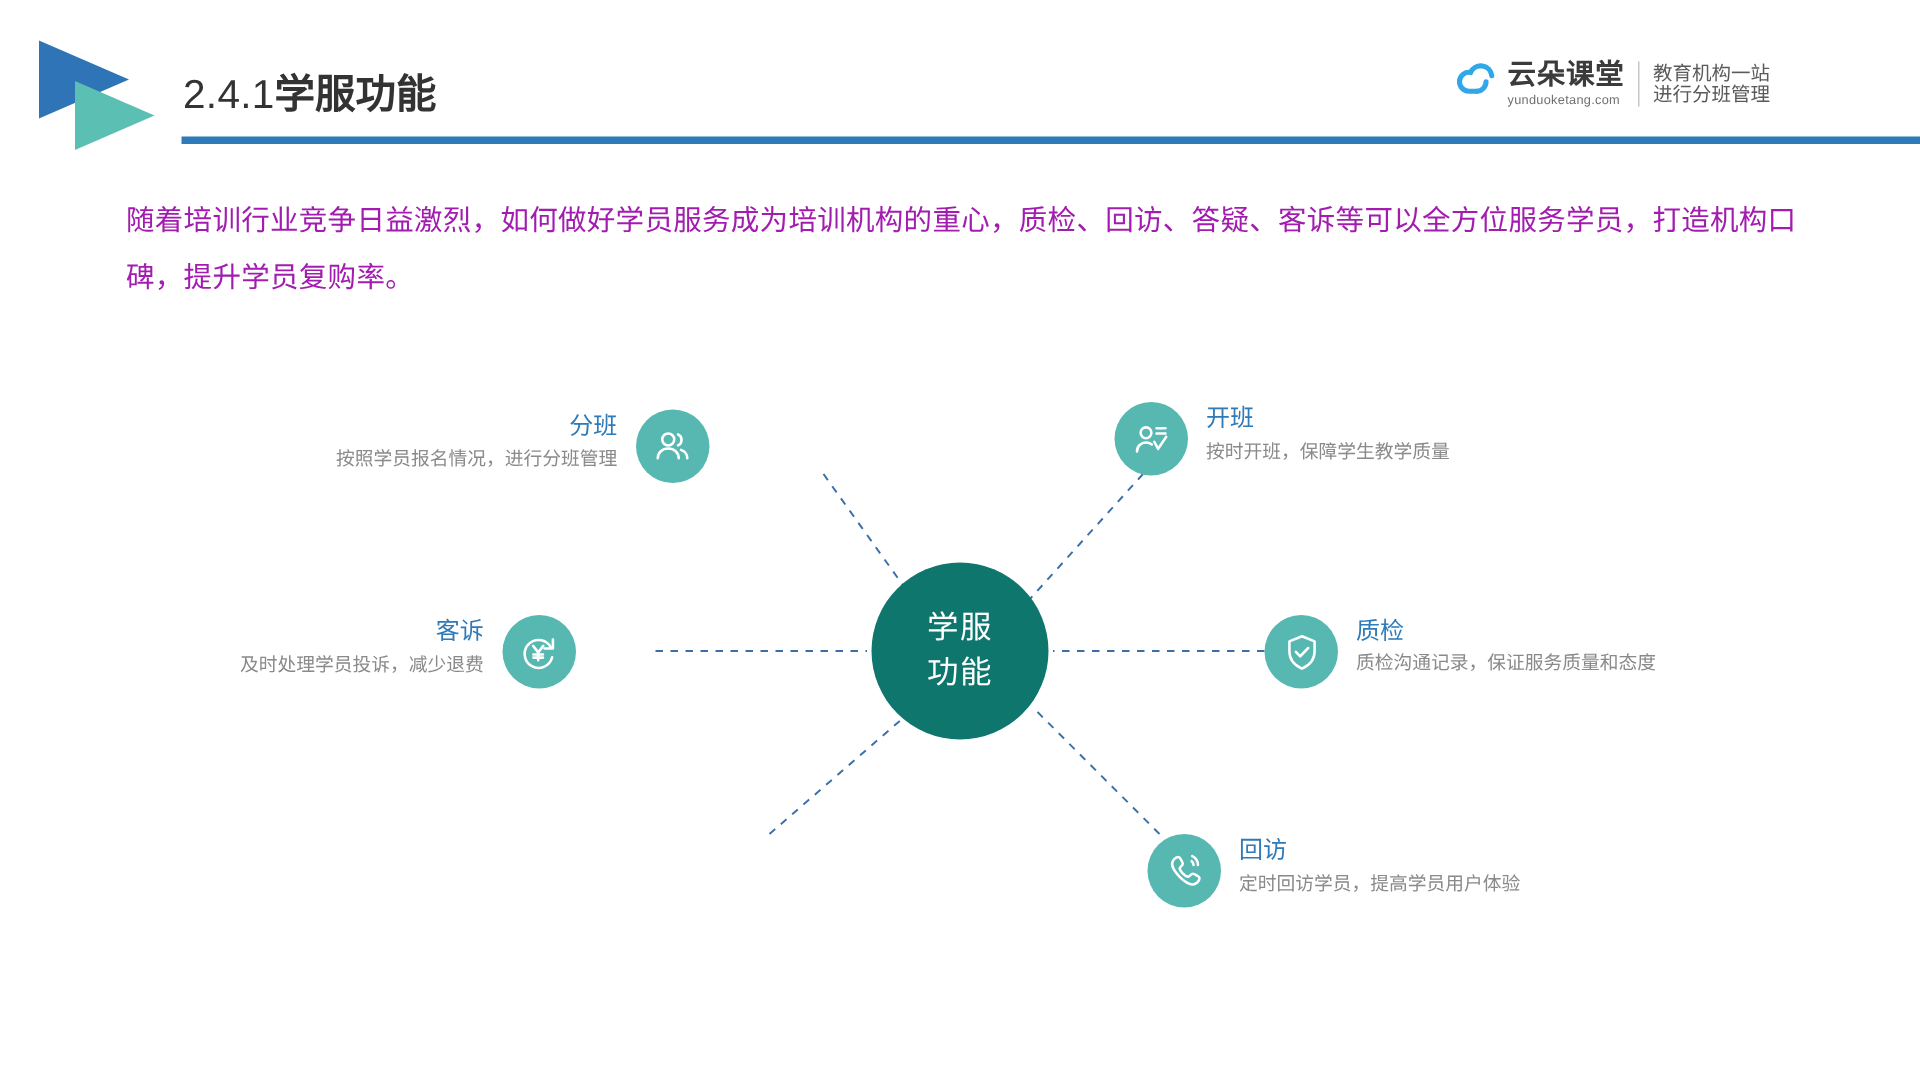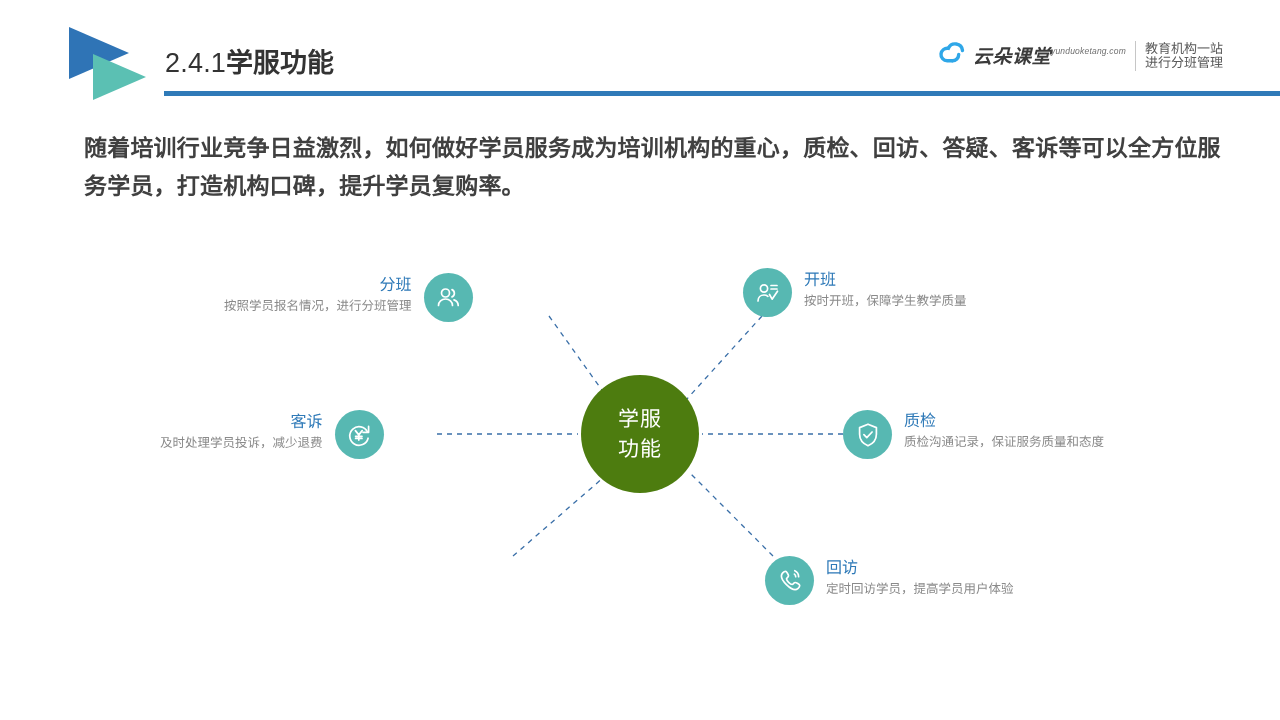--- a/index.html
+++ b/index.html
@@ -16,21 +16,20 @@
     font-family: "Liberation Sans", "DejaVu Sans", sans-serif;
     color: #404040;
   }
 
   
   .header {
     position: absolute;
     left: 0; top: 0;
     width: 1192px;
     height: 110px;
-    margin-left: 43px;
   }
   .brand-arrows {
     position: absolute;
     left: 24px;
     top: 26px;
     width: 92px;
     height: 76px;
   }
   .tri {
     position: absolute;
@@ -87,23 +86,22 @@
     height: 46px;
   }
   .logo-mark {
     position: relative;
     width: 34px;
     height: 34px;
     margin-right: 2px;
   }
   .logo-words {
     display: flex;
-    flex-direction: row;
+    flex-direction: column;
     margin-right: 9px;
-    font-style: italic;
   }
   .logo-cn {
     font-size: 19px;
     font-weight: 700;
     color: #3b3b3b;
     letter-spacing: 0.5px;
     line-height: 21px;
   }
   .logo-en {
     font-size: 8.5px;
@@ -123,25 +121,24 @@
     line-height: 14px;
     white-space: nowrap;
   }
 
   
   .intro {
     position: absolute;
     left: 84px;
     top: 129px;
     width: 1140px;
-    font-size: 23px;
+    font-size: 19px;
     line-height: 38px;
-    color: #404040;
+    color: #a21caf;
     letter-spacing: 0.2px;
-    font-weight: bold;
   }
 
   
   .diagram {
     position: absolute;
     left: 0;
     top: 215px;
     width: 1280px;
     height: 460px;
   }
@@ -152,21 +149,21 @@
     height: 460px;
   }
 
   .hub {
     position: absolute;
     left: 581px;
     top: 160px;
     width: 118px;
     height: 118px;
     border-radius: 50%;
-    background: #4d7c0f;
+    background: #0f766e;
     color: #ffffff;
     display: flex;
     flex-direction: column;
     align-items: center;
     justify-content: center;
     font-size: 21px;
     line-height: 30px;
     letter-spacing: 1px;
   }
 

